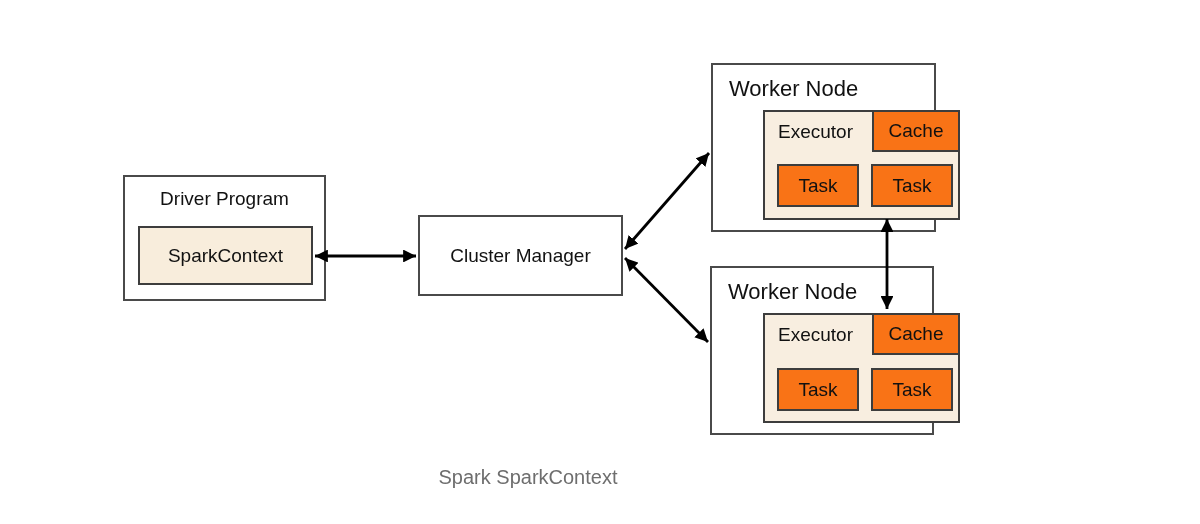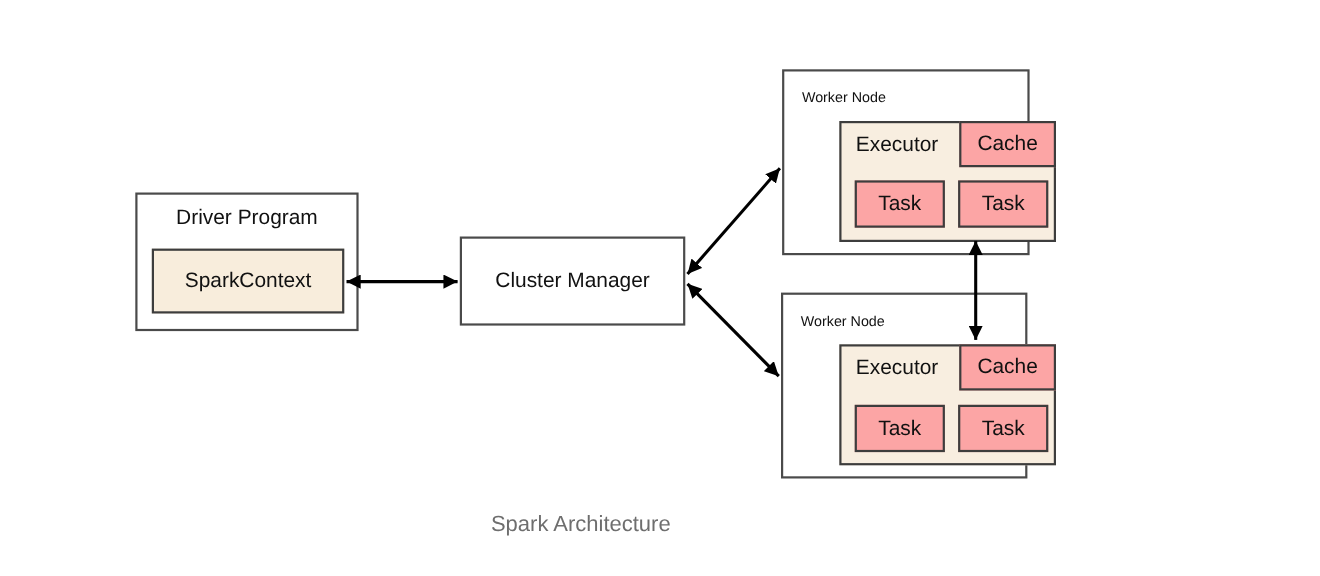--- a/index.html
+++ b/index.html
@@ -18,21 +18,21 @@
   
   .node-box {
     position: absolute;
     box-sizing: border-box;
     background: #ffffff;
     border: 2px solid #4a4a4a;
     color: #111111;
   }
   .node-title {
     position: absolute;
-    font-size: 13px;
+    font-size: 22px;
     line-height: 22px;
     color: #111111;
     white-space: nowrap;
   }
   .centered-label {
     display: flex;
     align-items: center;
     justify-content: center;
     font-size: 19px;
     color: #111111;
@@ -41,21 +41,21 @@
   .executor-box {
     position: absolute;
     box-sizing: border-box;
     background: #f8eee0;
     border: 2px solid #3d3d3d;
     margin-left: 40px;
   }
   .accent-box {
     position: absolute;
     box-sizing: border-box;
-    background: #fca5a5;
+    background: #f97316;
     border: 2px solid #3d3d3d;
     display: flex;
     align-items: center;
     justify-content: center;
     font-size: 19px;
     color: #111111;
   }
   .executor-label {
     position: absolute;
     font-size: 19px;
@@ -143,15 +143,15 @@
       <marker id="ah" viewBox="0 0 10 10" refX="10" refY="5" markerWidth="4.6" markerHeight="4.6" orient="auto-start-reverse">
         <path d="M0 0 L10 5 L0 10 z" fill="#000000"></path>
       </marker>
     </defs>
     <line x1="315" y1="256" x2="416" y2="256" stroke="#000000" stroke-width="2.8" marker-start="url(#ah)" marker-end="url(#ah)"></line>
     <line x1="625" y1="249" x2="709" y2="153" stroke="#000000" stroke-width="2.8" marker-start="url(#ah)" marker-end="url(#ah)"></line>
     <line x1="625" y1="258" x2="708" y2="342" stroke="#000000" stroke-width="2.8" marker-start="url(#ah)" marker-end="url(#ah)"></line>
     <line x1="887" y1="219" x2="887" y2="309" stroke="#000000" stroke-width="2.8" marker-start="url(#ah)" marker-end="url(#ah)"></line>
   </svg>
 
-  <div class="caption">Spark Architecture</div>
+  <div class="caption">Spark SparkContext</div>
 
 </div>
 
 </body></html>

